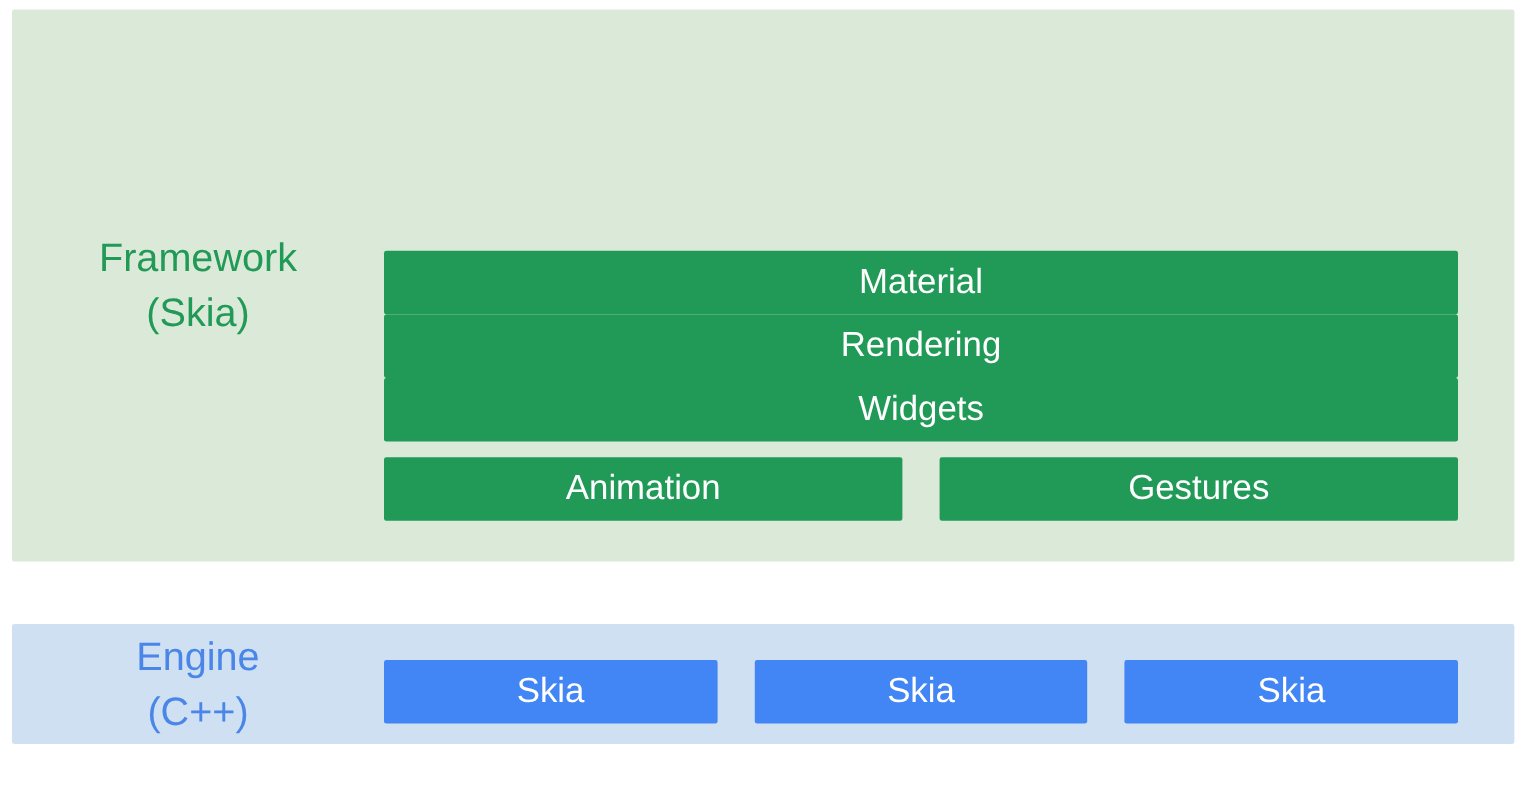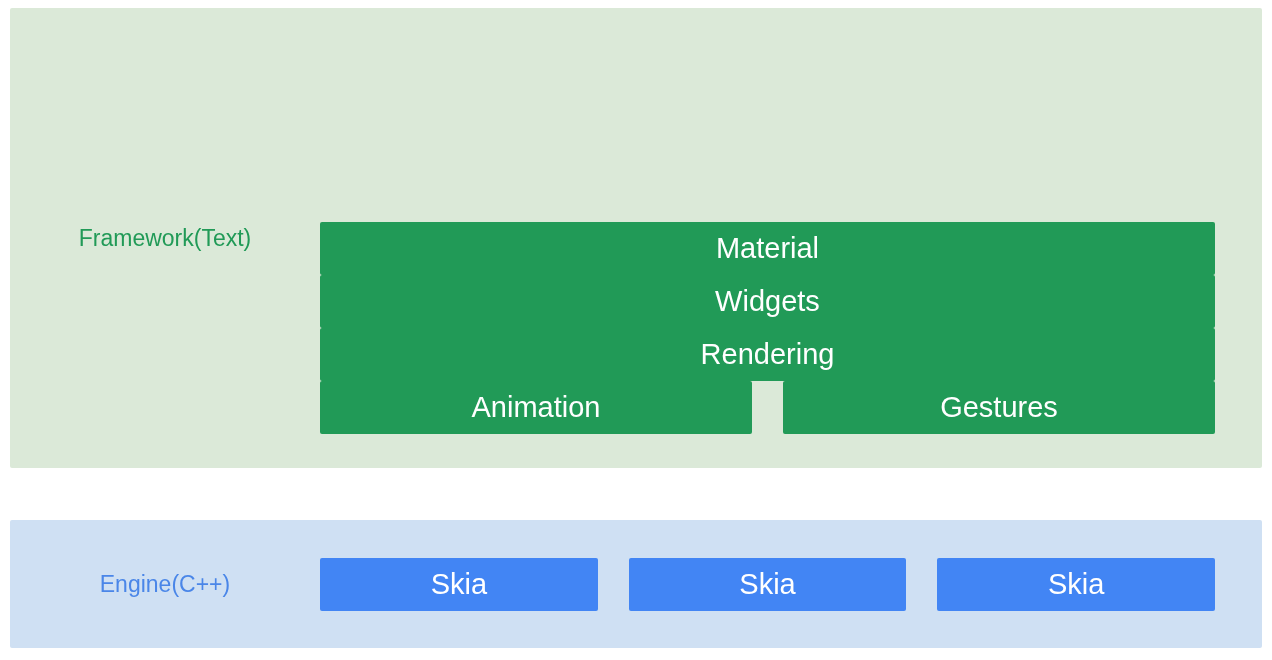--- a/index.html
+++ b/index.html
@@ -22,30 +22,31 @@
     display: flex;
     border-radius: 2px;
   }
   .panel.framework {
     top: 8px;
     height: 460px;
     background: var(--framework-panel, #dbe9d8);
   }
   .panel.engine {
     top: 520px;
-    height: 128px;
+    height: 100px;
     background: var(--engine-panel, #cfe0f3);
   }
   .label-col {
     width: 310px;
     flex: 0 0 310px;
     display: flex;
+    flex-direction: column;
     justify-content: center;
     align-items: center;
-    font-size: 23px;
+    font-size: 33px;
     line-height: 1.4;
     text-align: center;
   }
   .framework .label-col { color: var(--framework-label, #219a57); }
   .engine .label-col { color: var(--engine-label, #4a86e8); }
   .bars-col {
     flex: 1;
     display: flex;
     flex-direction: column;
     justify-content: flex-end;
@@ -54,21 +55,21 @@
   }
   .engine .bars-col {
     justify-content: center;
     padding-top: 0;
     padding-bottom: 0;
   }
   .bar-row {
     display: flex;
     gap: 8px;
   }
-  .bar-row.gap-lg { gap: 31px; }
+  .bar-row.gap-lg { gap: 31px; margin-top: 13px; }
   .bar {
     flex: 1;
     height: 53px;
     display: flex;
     align-items: center;
     justify-content: center;
     color: var(--bar-text, #ffffff);
     font-size: 29px;
     border-radius: 2px;
     white-space: nowrap;
@@ -77,31 +78,31 @@
   .engine .bar { background: var(--engine-bar, #4285f4); }
 </style>
 </head>
 <body>
 
 <div class="canvas">
 
   <section class="panel framework">
     <div class="label-col">
       <span>Framework</span>
-      <span>(Text)</span>
+      <span>(Skia)</span>
     </div>
     <div class="bars-col">
       <div class="bar-row">
         <div class="bar">Material</div>
       </div>
       <div class="bar-row">
-        <div class="bar">Widgets</div>
+        <div class="bar">Rendering</div>
       </div>
       <div class="bar-row">
-        <div class="bar">Rendering</div>
+        <div class="bar">Widgets</div>
       </div>
       <div class="bar-row gap-lg">
         <div class="bar">Animation</div>
         <div class="bar">Gestures</div>
       </div>
     </div>
   </section>
 
   <section class="panel engine">
     <div class="label-col">

